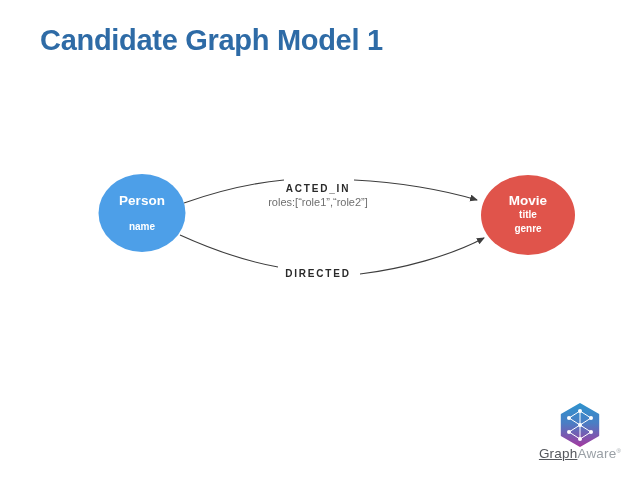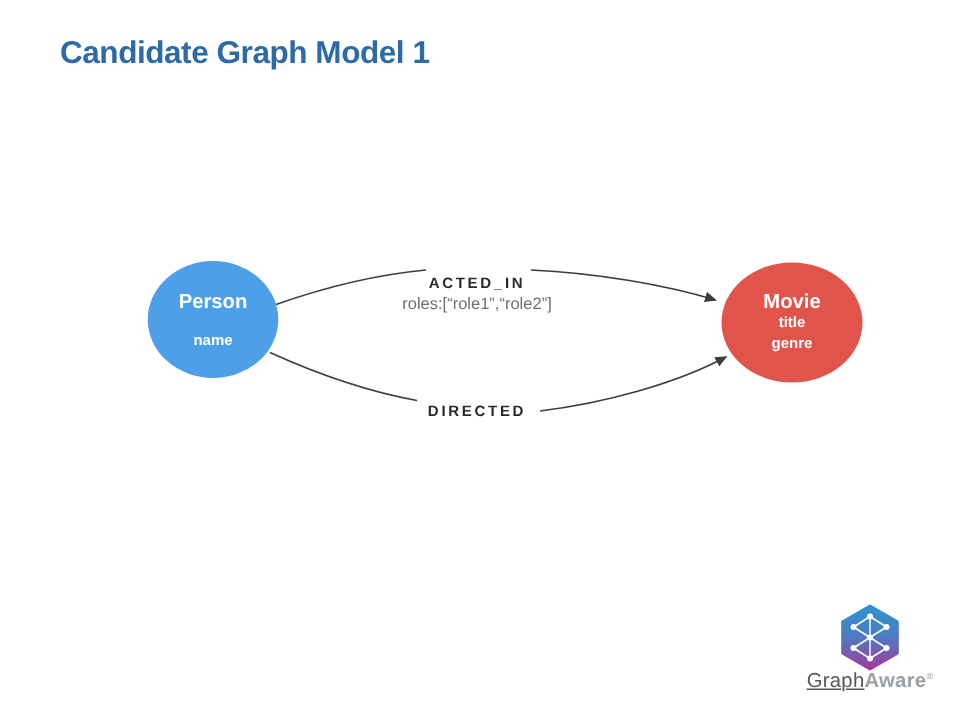--- a/index.html
+++ b/index.html
@@ -9,21 +9,21 @@
     width: 638px;
     height: 479px;
     background: #ffffff;
     font-family: "Liberation Sans", sans-serif;
     overflow: hidden;
   }
   .slide-title {
     position: absolute;
     left: 40px;
     top: 24px;
-    font-size: 21px;
+    font-size: 29px;
     font-weight: bold;
     letter-spacing: -0.3px;
     color: #2e6ba6;
   }
   .diagram-svg {
     position: absolute;
     left: 0;
     top: 0;
     width: 638px;
     height: 479px;
@@ -60,21 +60,21 @@
     left: 520px;
     top: 446px;
     width: 120px;
     text-align: center;
     font-size: 13.5px;
     letter-spacing: 0.2px;
     color: #54575c;
     white-space: nowrap;
   }
   .logo-wordmark .graph { color: #54575c; font-weight: 500; text-decoration: underline; }
-  .logo-wordmark .aware { color: #9aa0a6; font-weight: 700; }
+  .logo-wordmark .aware { color: #9aa0a6; font-weight: 400; }
   .logo-wordmark .rmark {
     font-size: 6px;
     vertical-align: super;
     color: #9aa0a6;
   }
 </style>
 </head>
 <body>
 
 <div class="slide-title">Candidate Graph Model 1</div>

